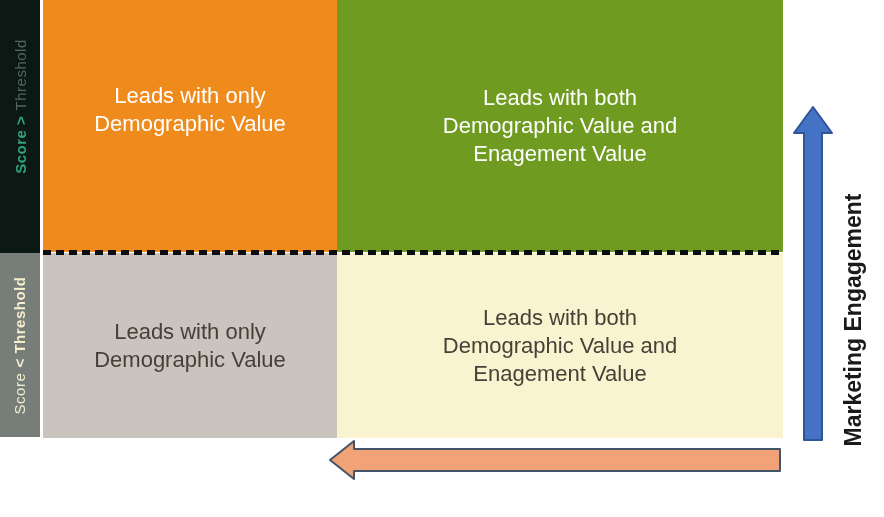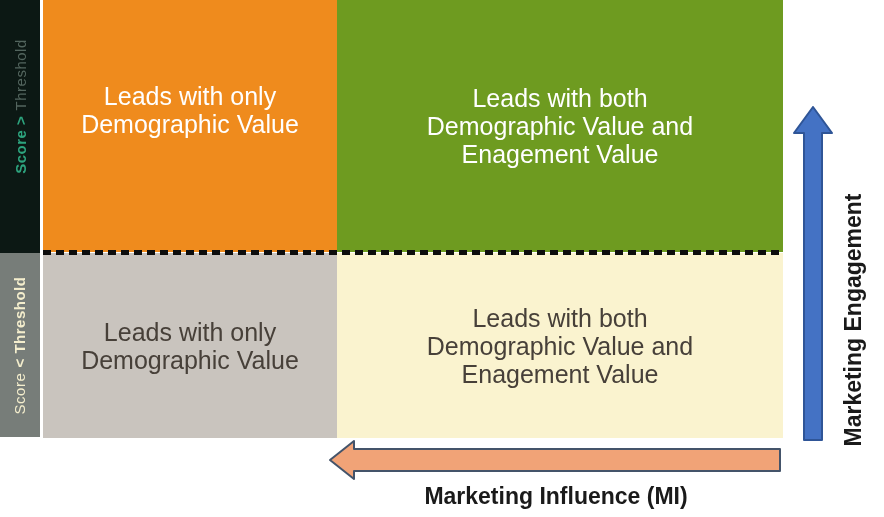--- a/index.html
+++ b/index.html
@@ -15,21 +15,21 @@
   .band-bottom { left:0; top:253px; width:40px; height:184px; background:var(--gray-band,#777D79); }
   .vtext { transform:rotate(-90deg); white-space:nowrap; font-size:15px; letter-spacing:0.5px; }
   .band-top .vtext { transform:rotate(-90deg) translateX(20px); }
   .band-top .emph  { font-weight:700; color:var(--score-above-accent,#2DA47E); }
   .band-top .rest  { font-weight:400; color:var(--threshold-muted,#53655E); margin-left:0.35em; }
   .band-bottom .plain { font-weight:400; color:var(--band-text-cream,#F4EECD); }
   .band-bottom .emph  { font-weight:700; color:var(--band-text-cream,#F4EECD); margin-left:0.35em; }
 
   
   .quad { display:flex; flex-direction:column; align-items:center; justify-content:center;
-          text-align:center; font-size:25px; line-height:28px; }
+          text-align:center; font-size:22px; line-height:28px; }
   .quad-tl { left:43px;  top:0;     width:294px; height:252px; background:var(--orange-quadrant,#EF8B1D); color:#ffffff; }
   .quad-tr { left:337px; top:0;     width:446px; height:252px; background:var(--green-quadrant,#6E9B20);  color:#ffffff; }
   .quad-bl { left:43px;  top:253px; width:294px; height:185px; background:var(--gray-quadrant,#C9C4BE);   color:var(--quadrant-dark-text,#474039); }
   .quad-br { left:337px; top:253px; width:446px; height:185px; background:var(--yellow-quadrant,#FAF3CF); color:var(--quadrant-dark-text,#474039); }
   .quad-tl .qtext { transform:translateY(-16px); }
 
   
   .dashline { left:43px; top:250px; width:740px; height:5px; z-index:3;
     background:repeating-linear-gradient(to right, #0D0D0D 0 8px, transparent 8px 13px); }
 
@@ -94,15 +94,14 @@
 
   <svg class="abs blue-arrow" viewBox="0 0 40 335">
     <polygon points="20,1 39,27 29,27 29,334 11,334 11,27 1,27" style="fill:var(--blue-arrow,#4472C4); stroke:var(--blue-arrow-border,#2F5597); stroke-width:2; stroke-linejoin:round;"></polygon>
   </svg>
 
   <svg class="abs salmon-arrow" viewBox="0 0 453 40">
     <polygon points="1,20 25,1 25,9 451,9 451,31 25,31 25,39" style="fill:var(--salmon-arrow,#F1A377); stroke:var(--salmon-arrow-border,#44546A); stroke-width:2; stroke-linejoin:round;"></polygon>
   </svg>
 
   <span class="abs y-axis-label">Marketing Engagement</span>
-  <div class="abs x-axis-label">Marketing Influence (MI)</div>
 
 </div>
 
 </body></html>

